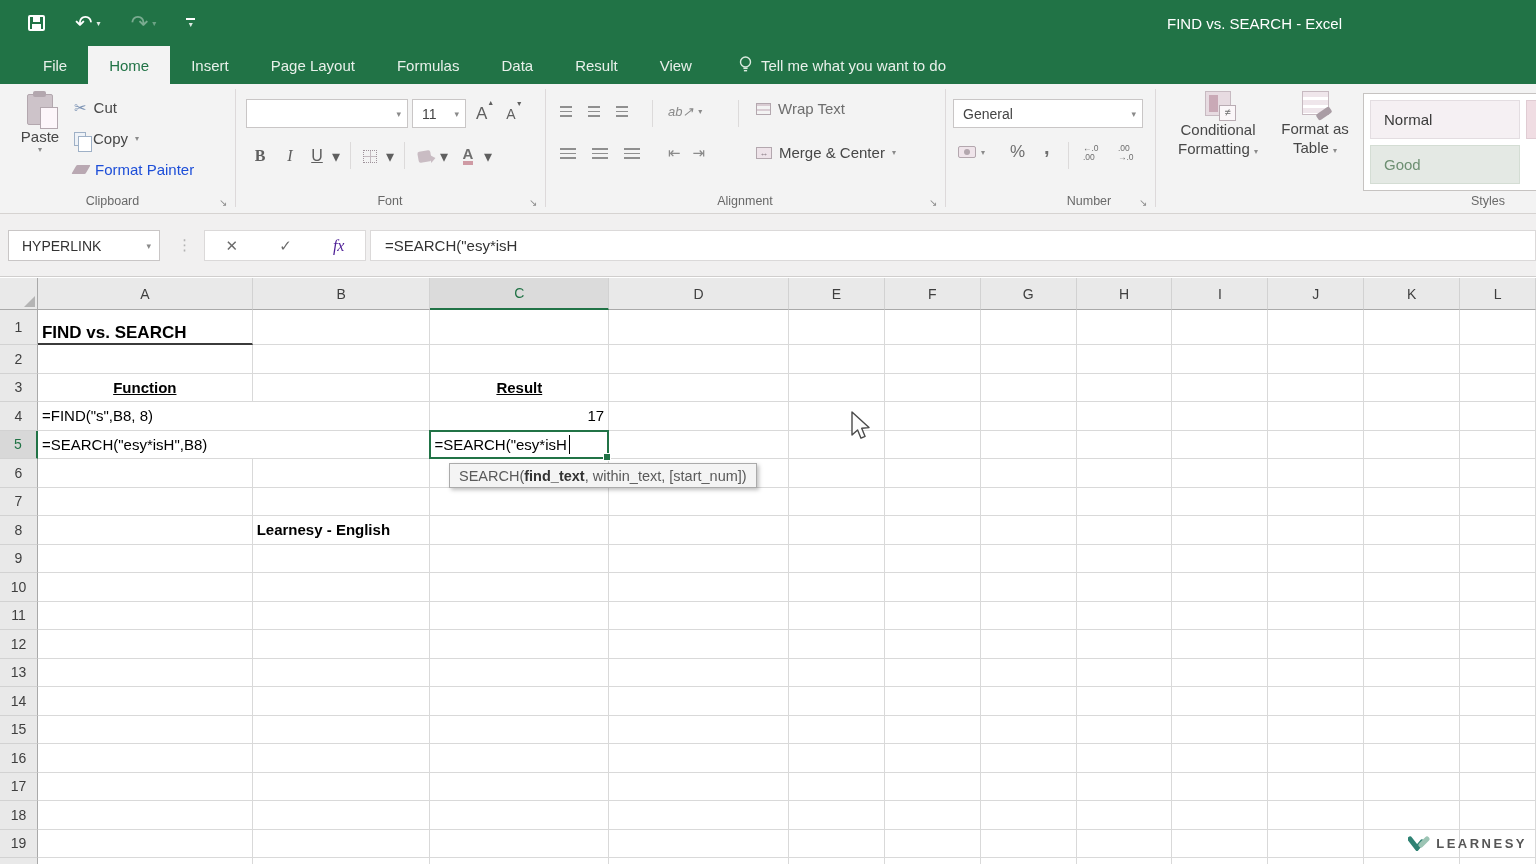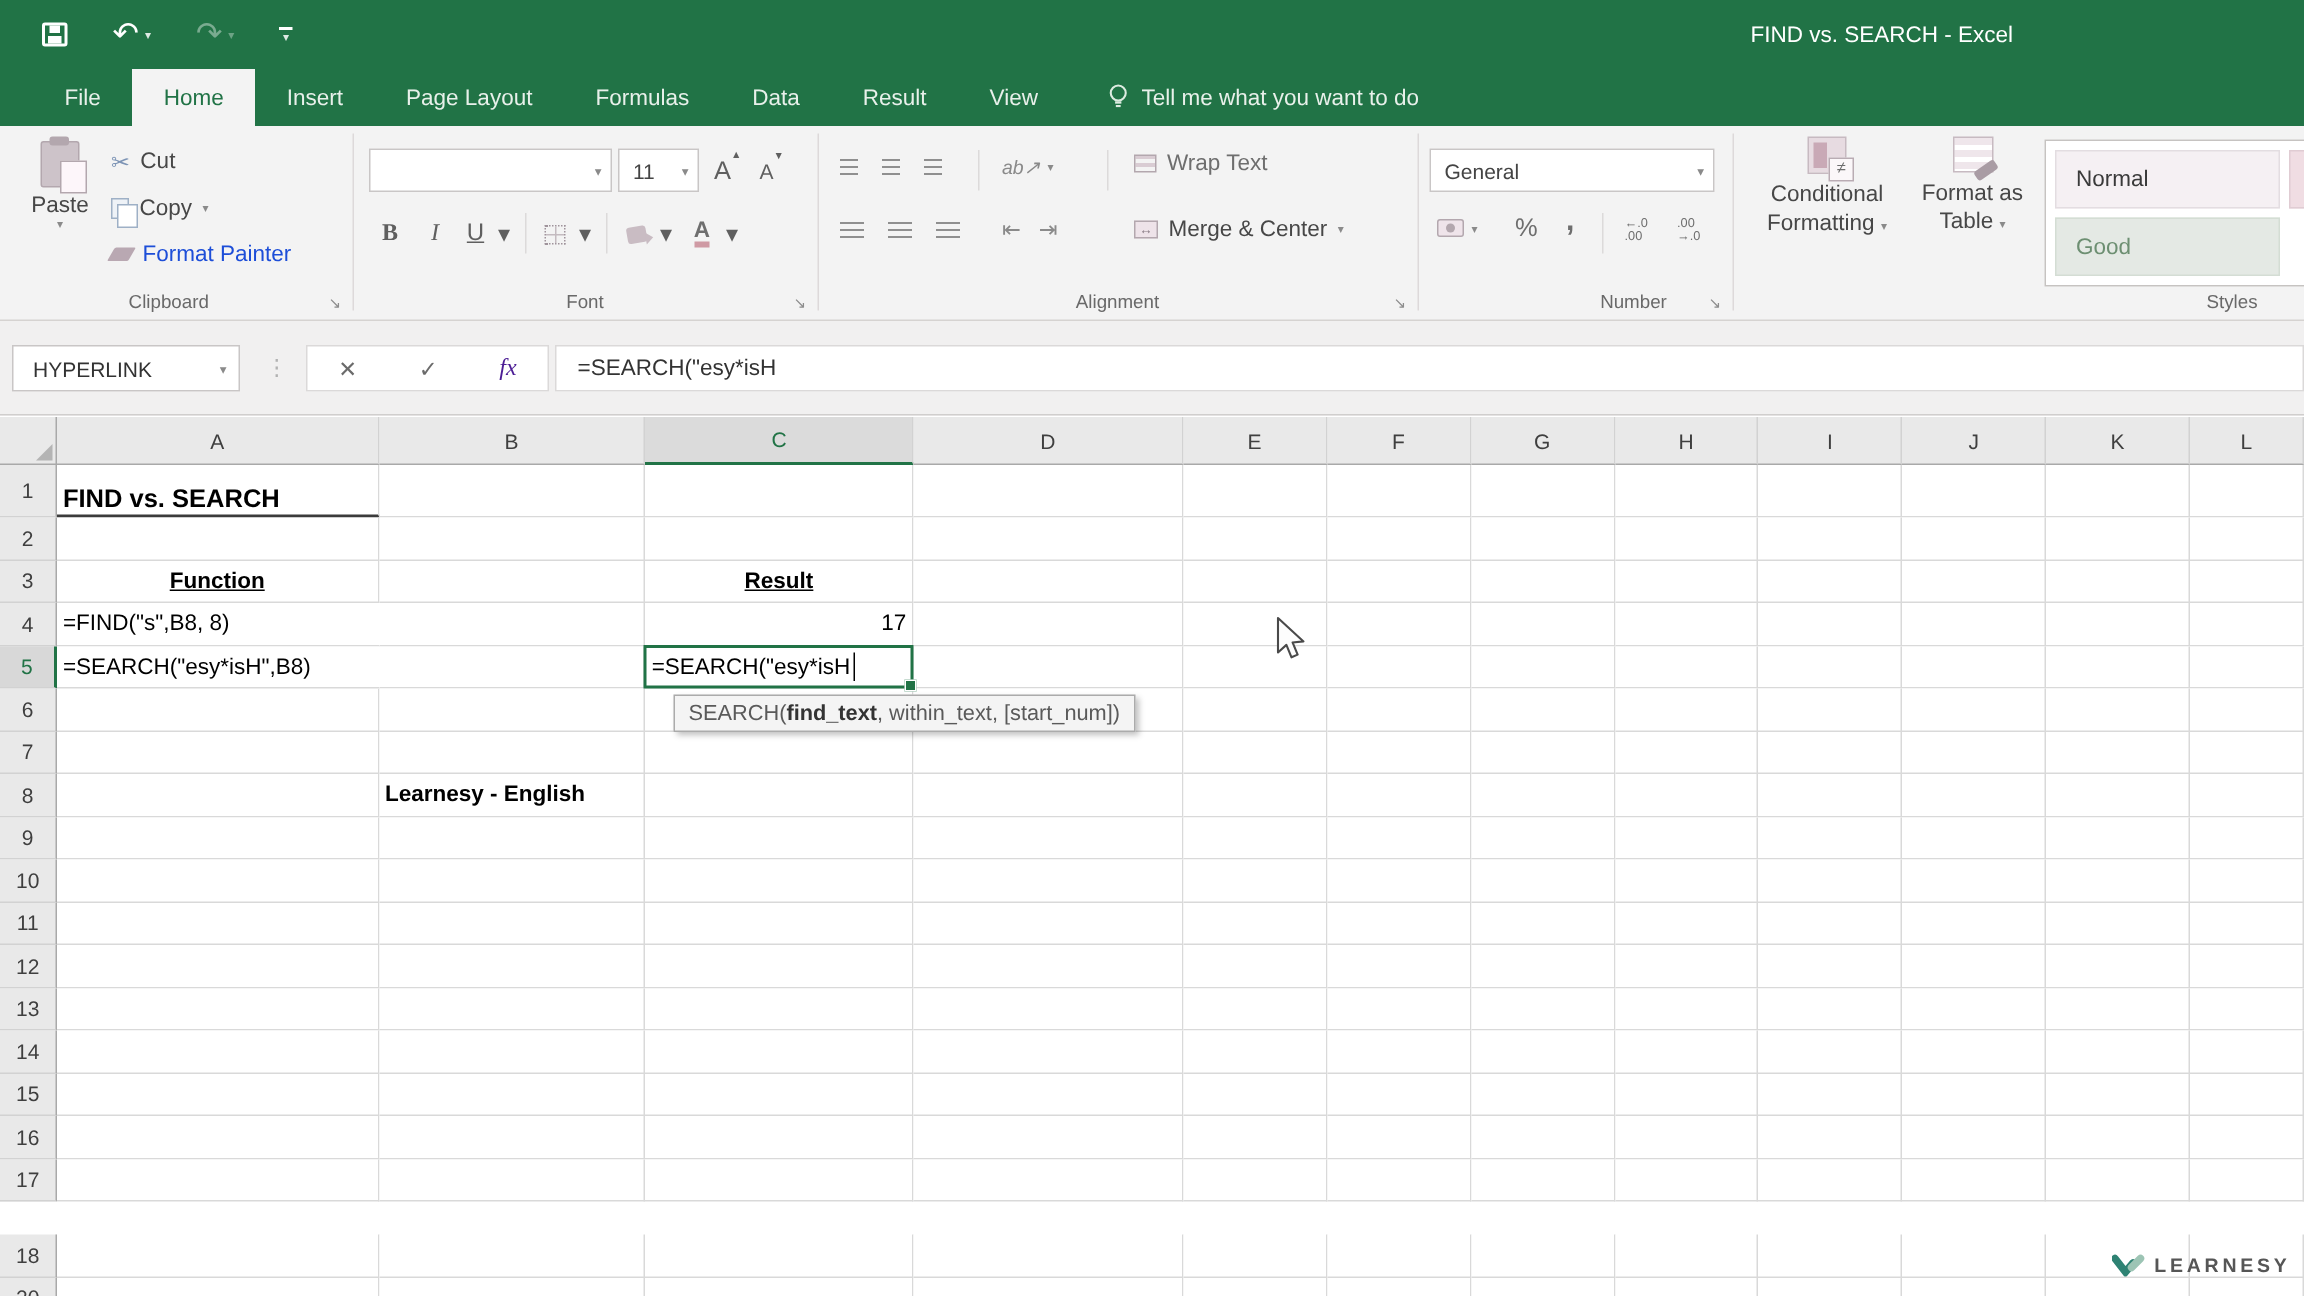--- a/index.html
+++ b/index.html
@@ -598,22 +598,37 @@
       <div class="cell" style="width: 180px;"></div>
       <div class="cell" style="width: 96px;"></div>
       <div class="cell" style="width: 96px;"></div>
       <div class="cell" style="width: 96px;"></div>
       <div class="cell" style="width: 96px;"></div>
       <div class="cell" style="width: 96px;"></div>
       <div class="cell" style="width: 96px;"></div>
       <div class="cell" style="width: 96px;"></div>
       <div class="cell" style="width: 76px;"></div>
     </div>
-    <div class="grow" style="height: 28.5px; margin-top: 22px;">
+    <div class="grow" style="height: 28.5px;">
       <div class="rowhdr">18</div>
+      <div class="cell" style="width: 215px;"></div>
+      <div class="cell" style="width: 178px;"></div>
+      <div class="cell" style="width: 179px;"></div>
+      <div class="cell" style="width: 180px;"></div>
+      <div class="cell" style="width: 96px;"></div>
+      <div class="cell" style="width: 96px;"></div>
+      <div class="cell" style="width: 96px;"></div>
+      <div class="cell" style="width: 96px;"></div>
+      <div class="cell" style="width: 96px;"></div>
+      <div class="cell" style="width: 96px;"></div>
+      <div class="cell" style="width: 96px;"></div>
+      <div class="cell" style="width: 76px;"></div>
+    </div>
+    <div class="grow" style="height: 28.5px;">
+      <div class="rowhdr">19</div>
       <div class="cell" style="width: 215px;"></div>
       <div class="cell" style="width: 178px;"></div>
       <div class="cell" style="width: 179px;"></div>
       <div class="cell" style="width: 180px;"></div>
       <div class="cell" style="width: 96px;"></div>
       <div class="cell" style="width: 96px;"></div>
       <div class="cell" style="width: 96px;"></div>
       <div class="cell" style="width: 96px;"></div>
       <div class="cell" style="width: 96px;"></div>
       <div class="cell" style="width: 96px;"></div>

